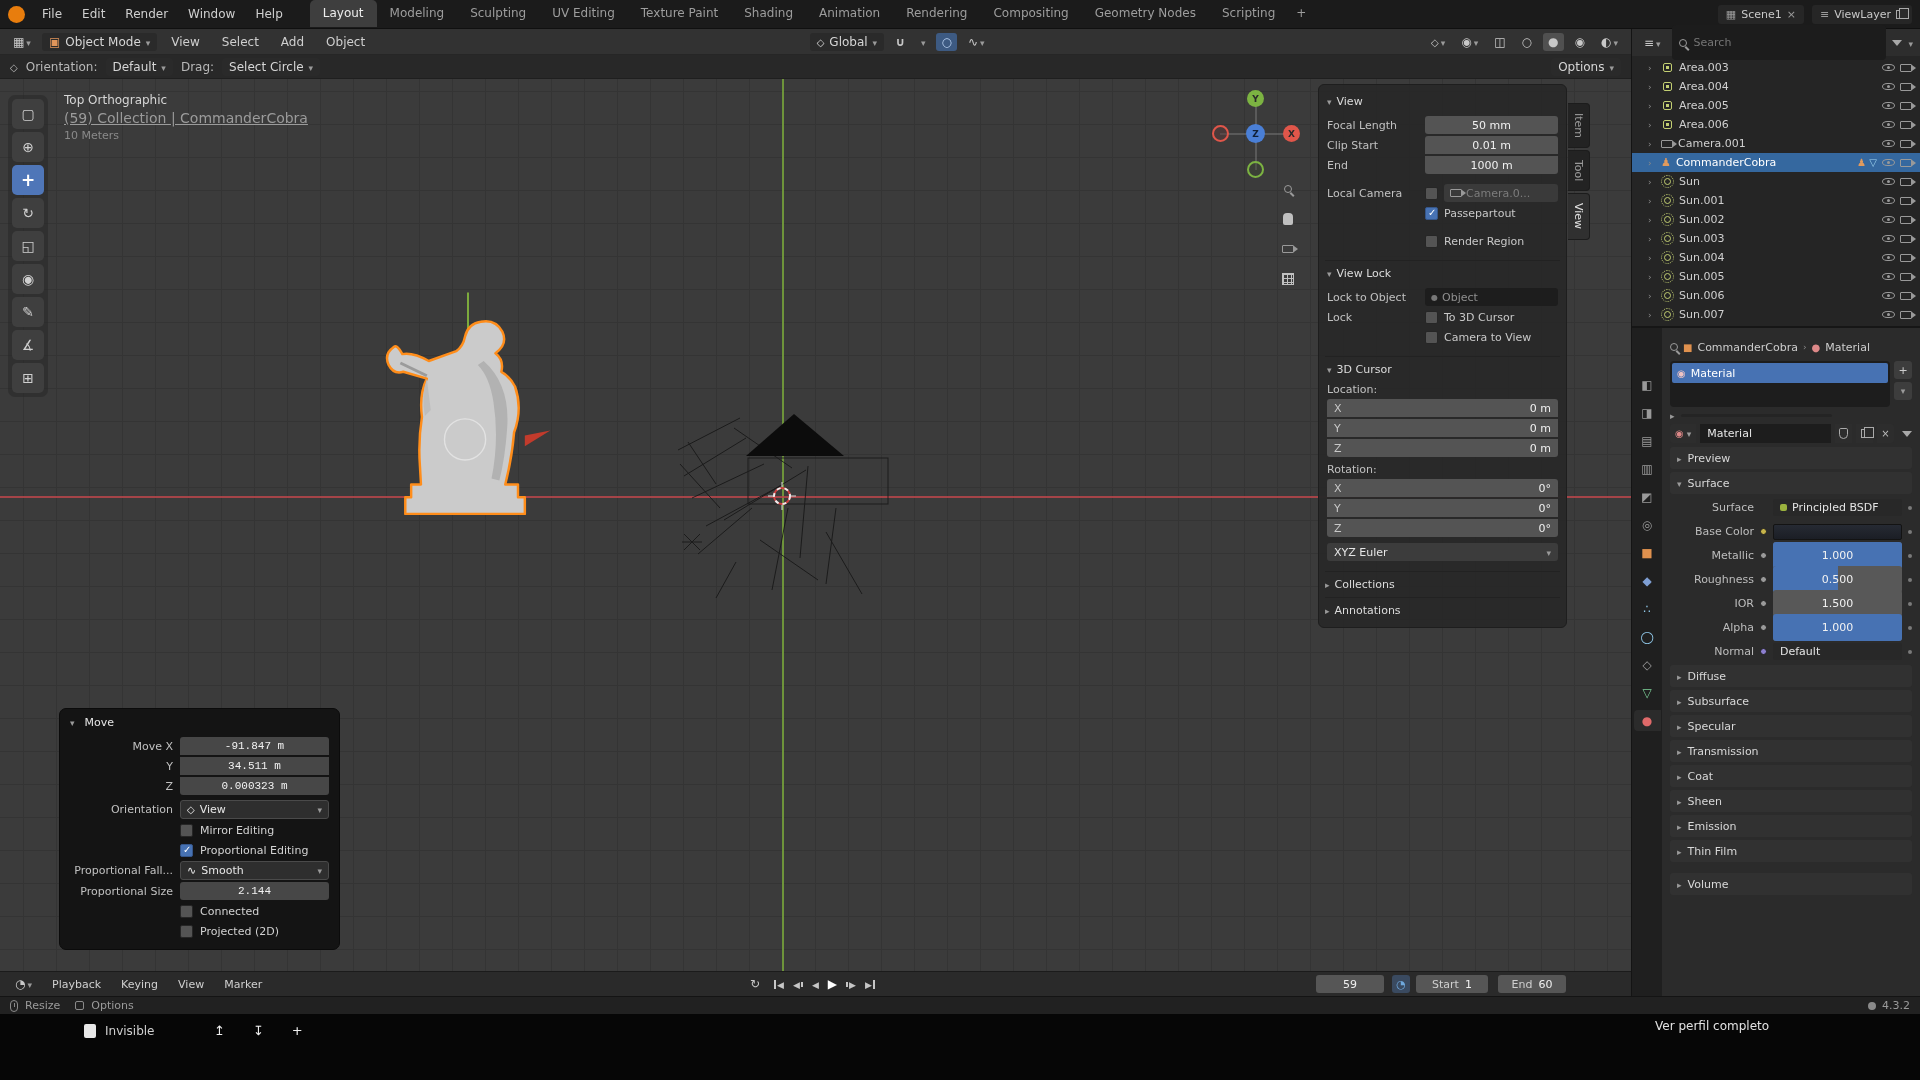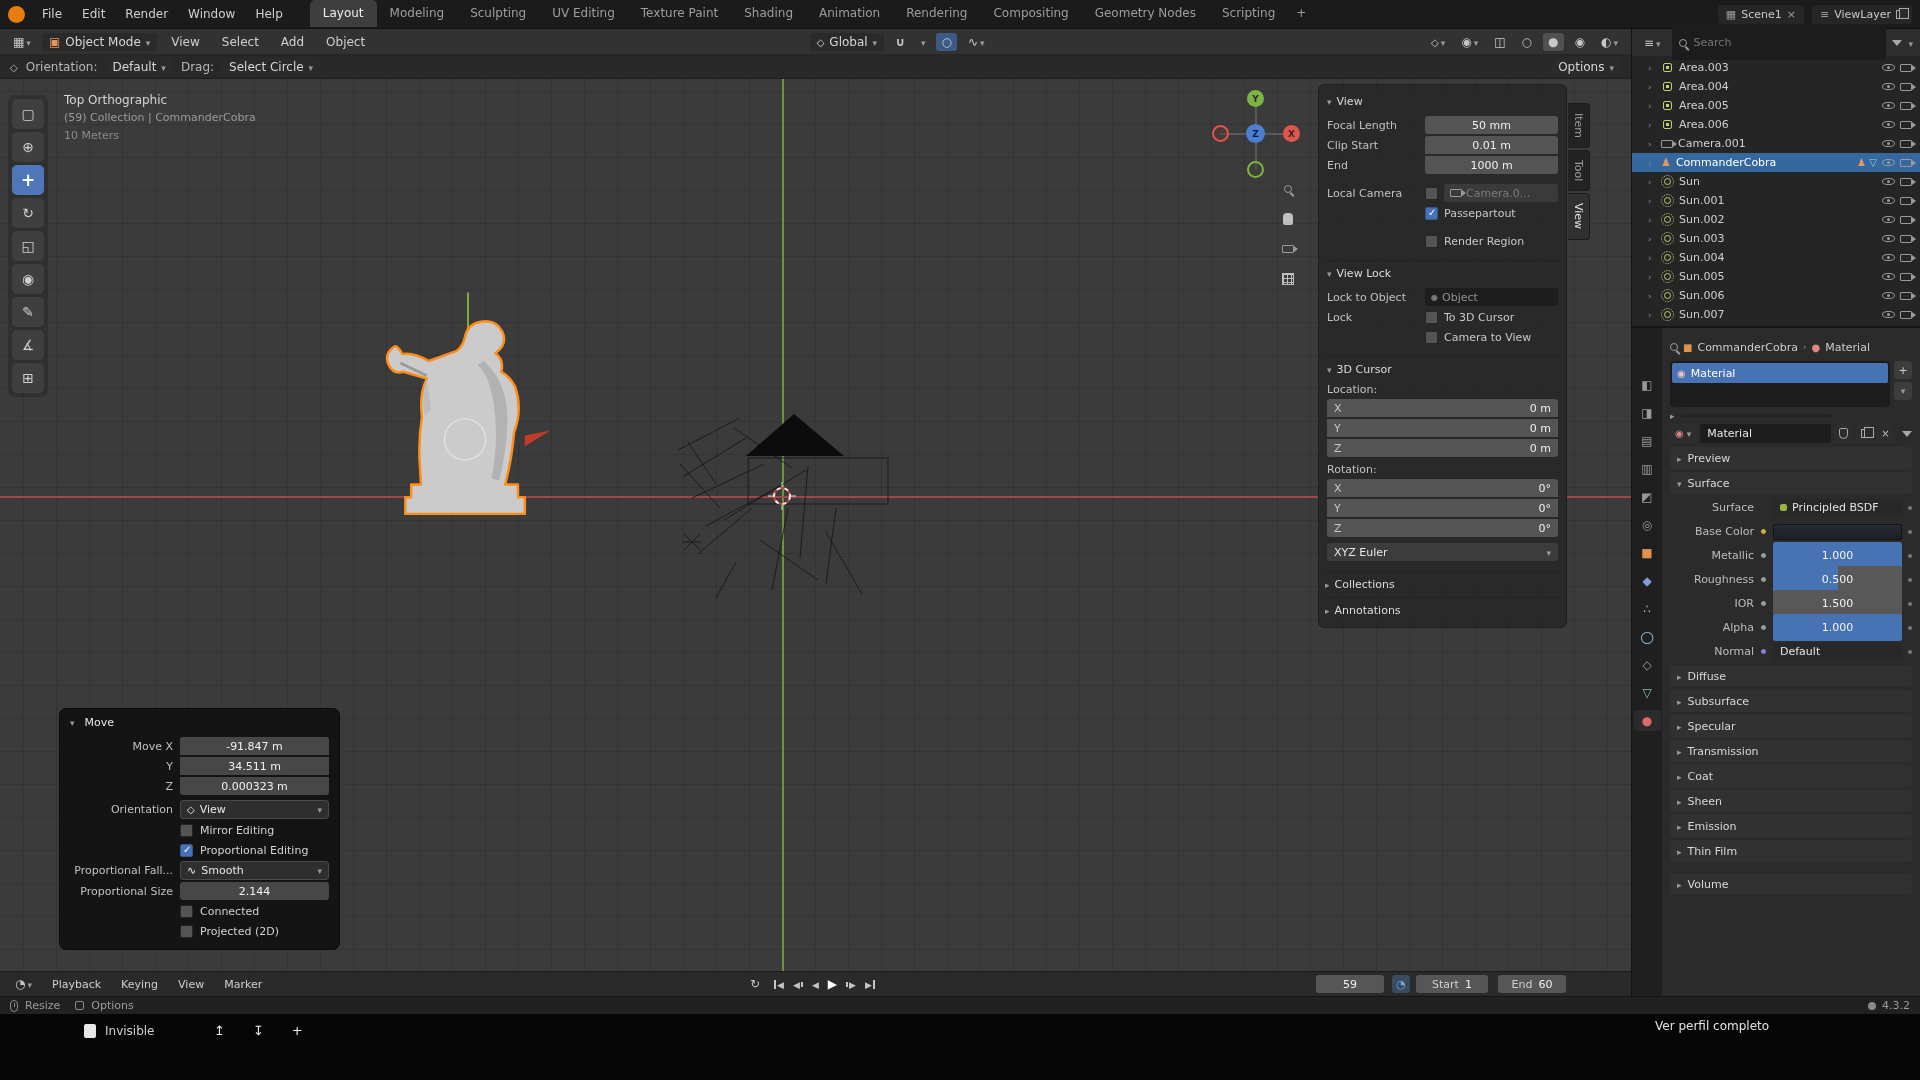--- a/index.html
+++ b/index.html
@@ -87,21 +87,21 @@
 
   
   .viewport{flex:1;position:relative;background-color:#3b3b3b;overflow:hidden;
     background-image:linear-gradient(#343434 1px,transparent 1px),linear-gradient(90deg,#343434 1px,transparent 1px);
     background-size:33px 33px;background-position:23px 12px;}
   .axis-x{position:absolute;left:0;right:0;top:417px;height:2px;background:rgba(185,70,75,.85);}
   .axis-y{position:absolute;top:0;bottom:0;left:782px;width:2px;background:rgba(120,165,60,.85);}
 
   .overlay-text{position:absolute;left:64px;top:12px;line-height:18px;}
   .ot1{font-size:12px;color:#d6d6d6;}
-  .ot2{font-size:11px;color:#9b9b9b;}
+  .ot2{font-size:14px;color:#9b9b9b;text-decoration:underline;}
   .ot3{font-size:11px;color:#8a8a8a;}
 
   .vp-toolbar{position:absolute;left:8px;top:16px;display:flex;flex-direction:column;gap:3px;background:rgba(40,40,40,.55);padding:4px;border-radius:7px;}
   .tool-btn{width:32px;height:30px;border-radius:5px;background:#3f3f3f;display:flex;align-items:center;justify-content:center;color:#d0d0d0;font-size:14px;}
   .tool-btn.active{background:#4f76b8;color:#fff;}
   .t-select::before{content:"▢";}
   .t-cursor::before{content:"⊕";}
   .t-move::before{content:"+";font-weight:bold;font-size:17px;}
   .t-rotate::before{content:"↻";}
   .t-scale::before{content:"◱";}
@@ -149,21 +149,21 @@
   .np-cblbl{color:#c8c8c8;}
   .npanel-tabs{position:absolute;left:1568px;top:24px;width:22px;display:flex;flex-direction:column;gap:2px;}
   .np-tab{writing-mode:vertical-rl;padding:9px 4px;background:#232323;color:#9a9a9a;font-size:11px;border-radius:0 4px 4px 0;border:1px solid #1c1c1c;border-left:none;}
   .np-tab.active{background:#303030;color:#e0e0e0;}
 
   
   .move-panel{position:absolute;left:59px;top:629px;width:281px;background:rgba(18,18,18,.94);border:1px solid #0b0b0b;border-radius:7px;padding:7px 10px;font-size:11px;}
   .mp-head{display:flex;align-items:center;gap:10px;color:#e4e4e4;padding-bottom:6px;}
   .mp-row{display:flex;align-items:center;gap:7px;margin:2px 0;min-height:18px;}
   .mp-label{width:103px;text-align:right;color:#c0c0c0;flex:none;white-space:nowrap;overflow:hidden;}
-  .mp-field{flex:1;height:18px;background:#474747;display:flex;align-items:center;justify-content:center;color:#f2f2f2;}
+  .mp-field{flex:1;height:18px;background:#474747;display:flex;align-items:center;justify-content:center;color:#f2f2f2;font-family:Liberation Mono, monospace;}
   .mp-drop{flex:1;height:19px;background:#2e2e2e;border:1px solid #4a4a4a;border-radius:3px;display:flex;align-items:center;padding:0 6px;gap:5px;color:#e6e6e6;}
   .mp-drop .ic-down{margin-left:auto;}
   .mp-cblbl{color:#d2d2d2;}
 
   
   .outliner{height:299px;display:flex;flex-direction:column;background:#252525;border-bottom:2px solid #161616;}
   .ol-header{height:27px;background:#2d2d2d;display:flex;align-items:center;gap:6px;padding:0 7px;flex:none;}
   .search{flex:1;display:flex;align-items:center;gap:5px;background:#1c1c1c;border-radius:4px;padding:10px 7px;}
   .search input{background:transparent;border:none;outline:none;color:#bbb;font-size:11px;width:100%;font-family:inherit;}
   .ol-rows{flex:1;overflow:hidden;padding-top:2px;}

